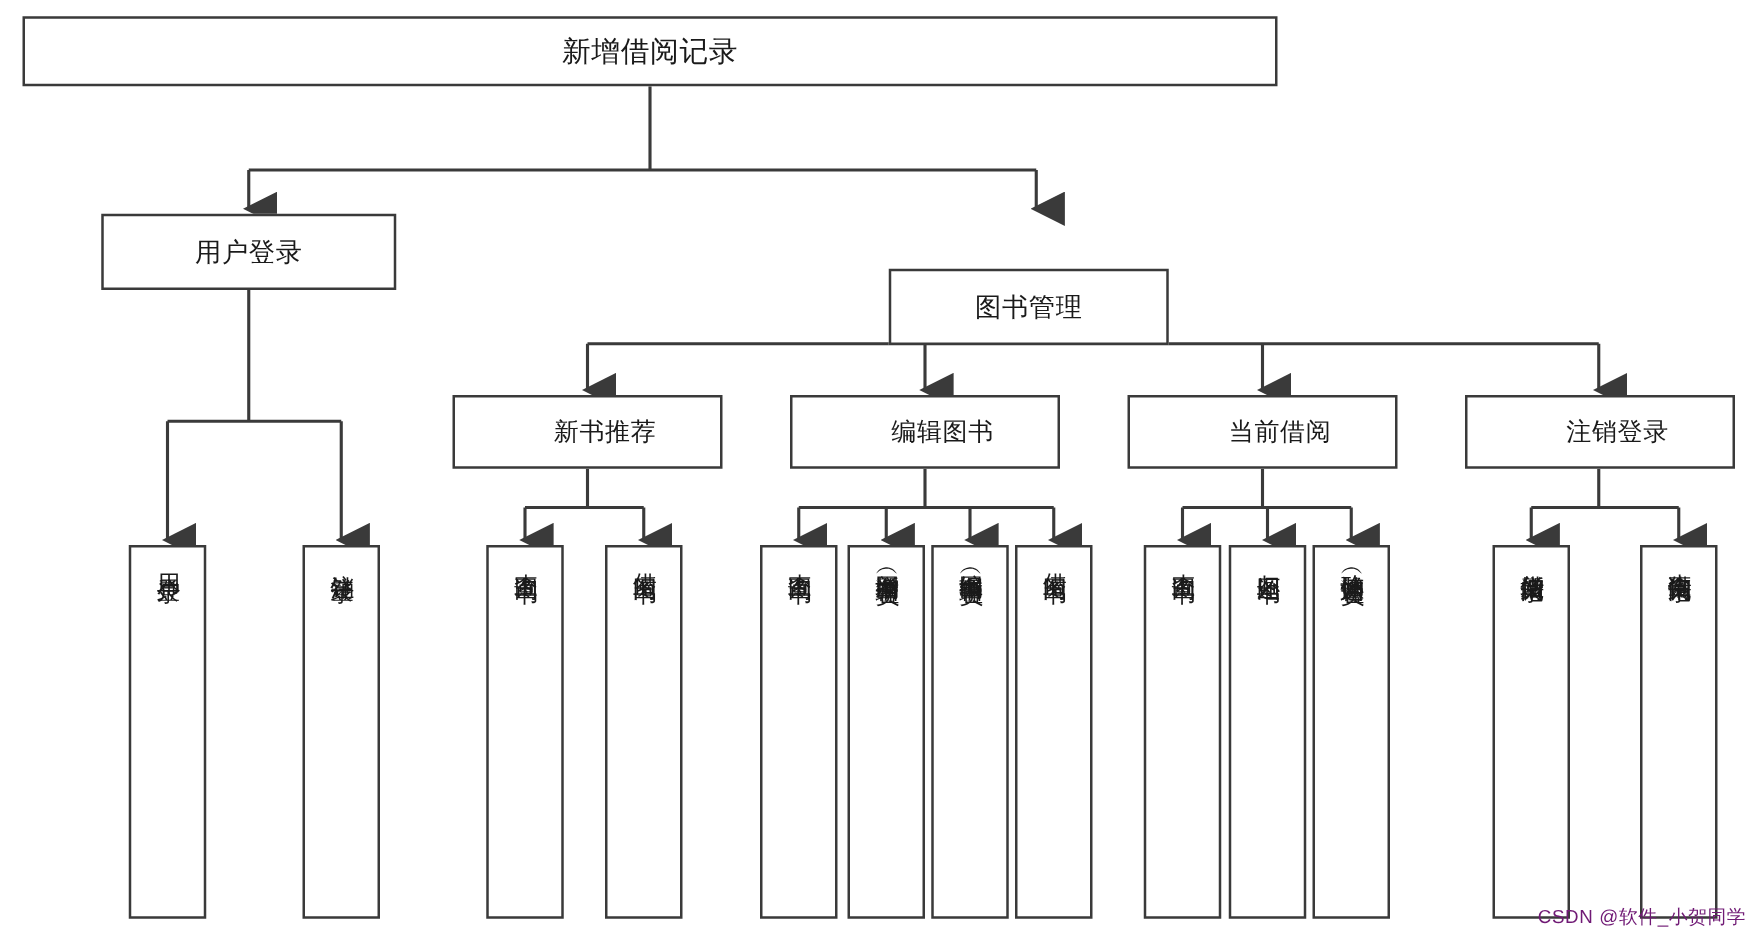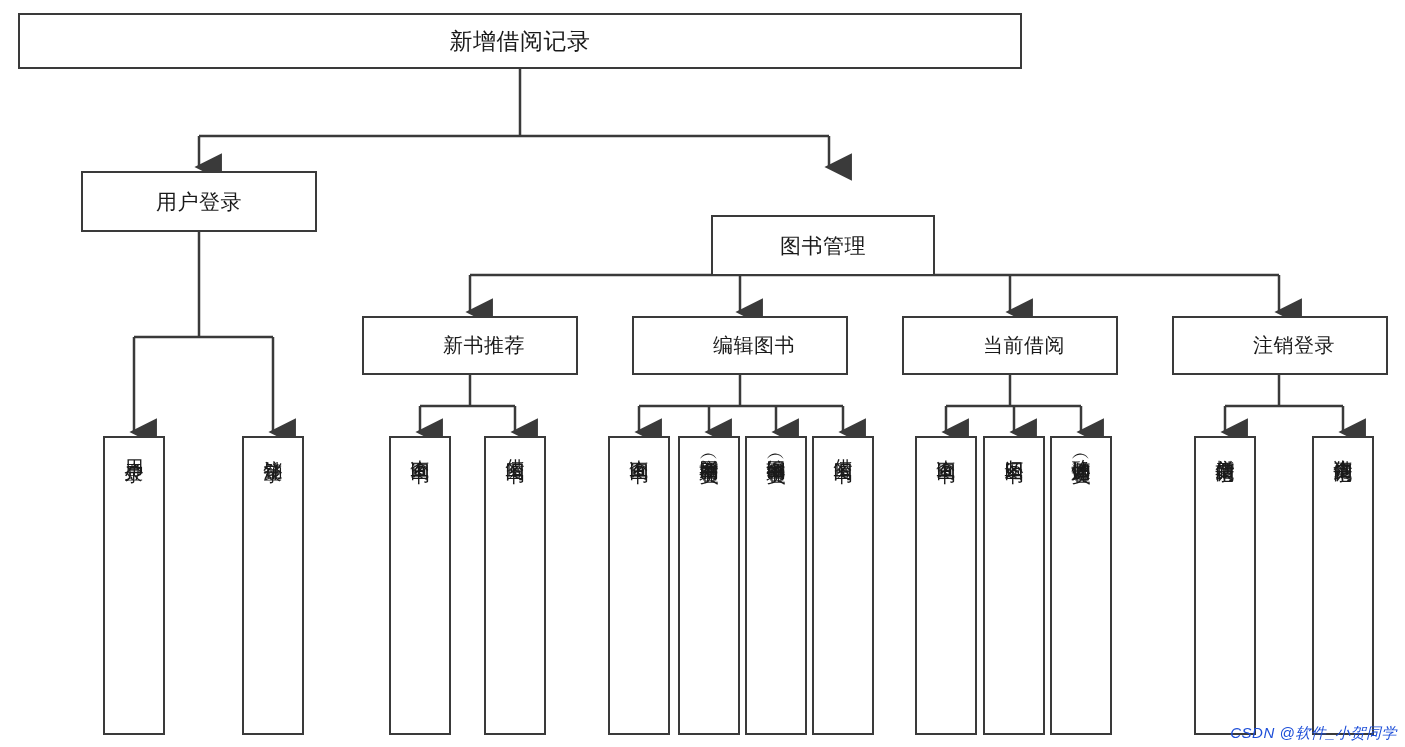--- a/index.html
+++ b/index.html
@@ -60,24 +60,23 @@
     top: 0;
     width: 1405px;
     height: 747px;
     pointer-events: none;
   }
   .watermark {
     position: absolute;
     right: 8px;
     bottom: 4px;
     font-size: 15px;
-    color: #1d4ed8;
+    color: #701a75;
     letter-spacing: 0.5px;
     white-space: nowrap;
-    font-style: italic;
   }
 </style>
 </head>
 <body>
 
 <div id="canvas">
 
   <svg class="connectors" viewBox="0 0 1405 747" xmlns="http://www.w3.org/2000/svg">
     <defs>
       <marker id="arrow" viewBox="0 0 12 12" refX="6" refY="10" markerWidth="11" markerHeight="11" orient="auto-start-reverse">

